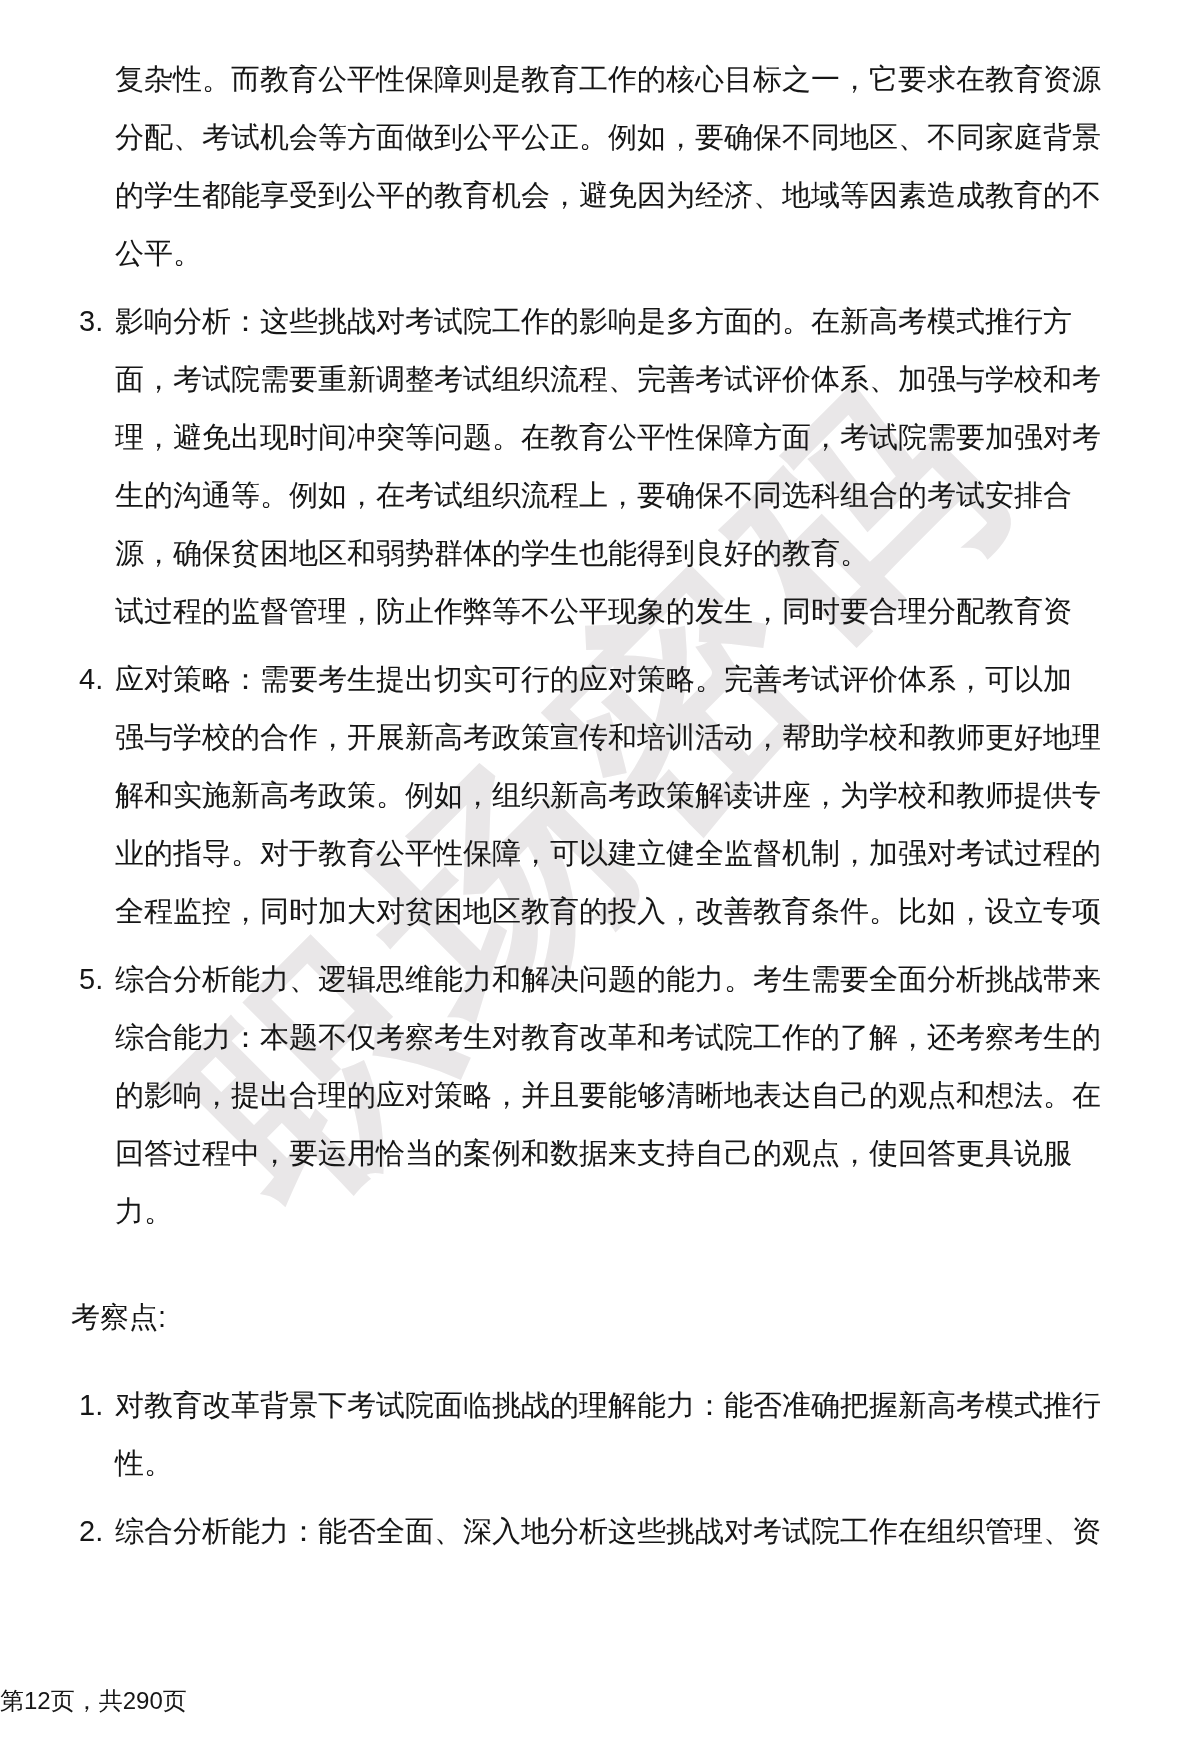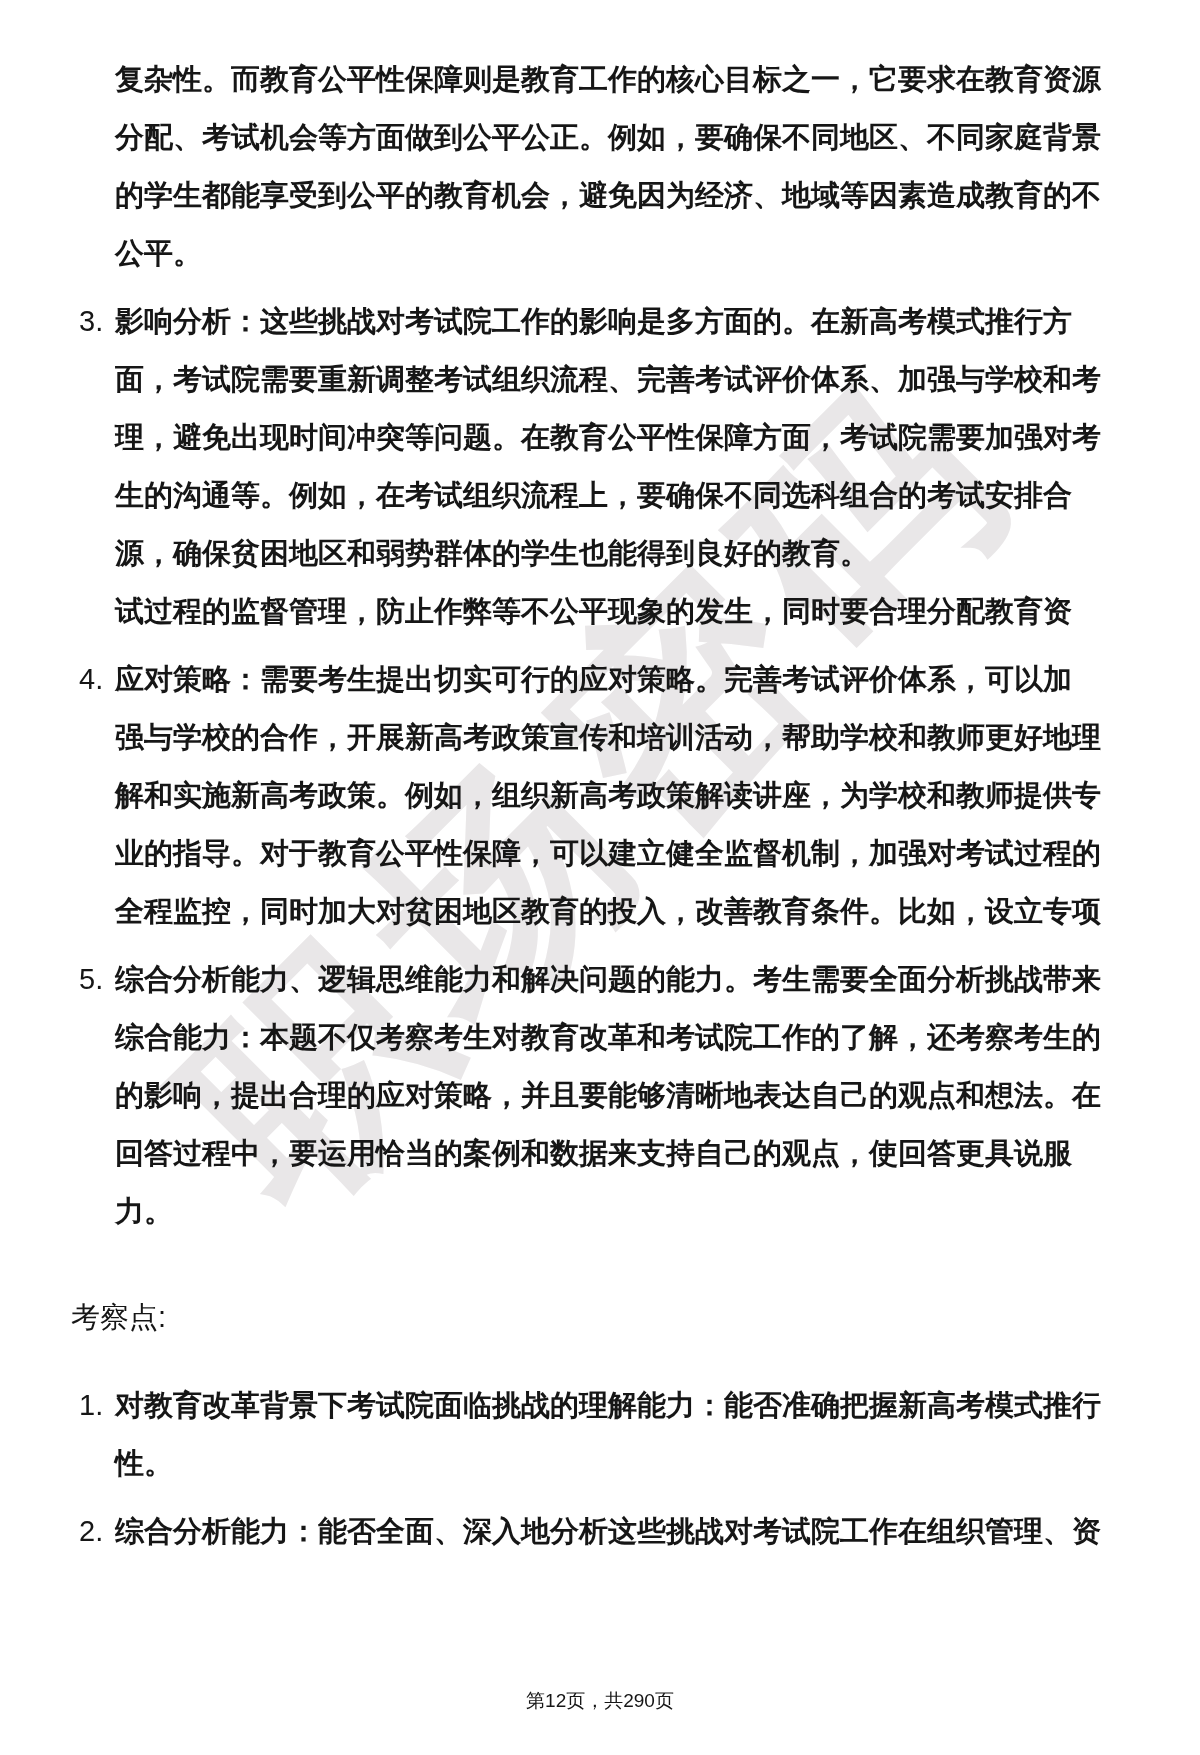--- a/index.html
+++ b/index.html
@@ -28,34 +28,33 @@
     user-select: none;
   }
   .doc {
     position: absolute;
     left: 115px; top: 50px;
     width: 995px;
     font-size: 29px;
     line-height: 58px;
     z-index: 1;
   }
-  .line { white-space: nowrap; font-weight: bold; }
+  .line { white-space: nowrap; }
   .para { margin: 0 0 10px 0; }
   .item { position: relative; margin: 0 0 10px 0; }
   .num  { position: absolute; left: -36px; top: 0; }
   .heading {
     margin: 48px 0 30px -44px;
     white-space: nowrap;
   }
   .footer {
     position: absolute;
     left: 0; top: 1686px;
     width: 1200px;
-    text-align: center;
-    font-size: 19px;
+    font-size: 24px;
     line-height: 30px;
     z-index: 1;
   }
 </style>
 </head>
 <body>
 
 <div class="page">
 
   <div class="watermark">职场密码</div>

